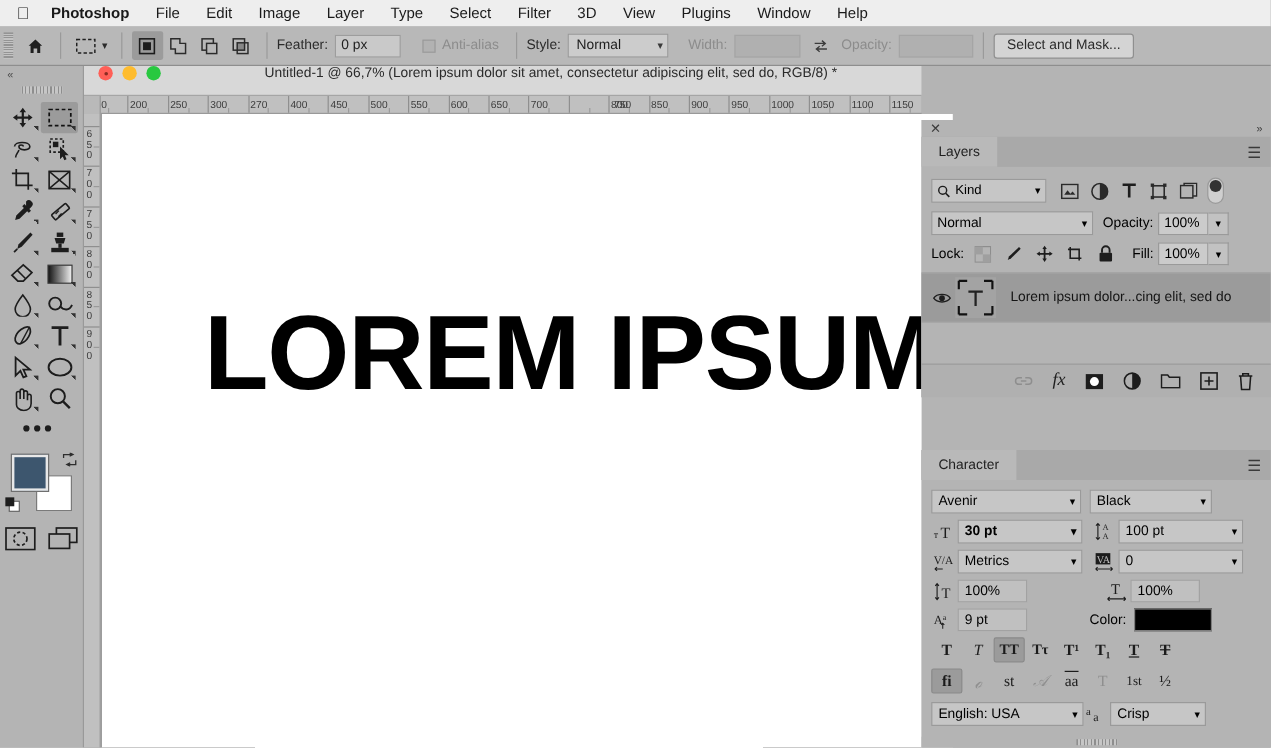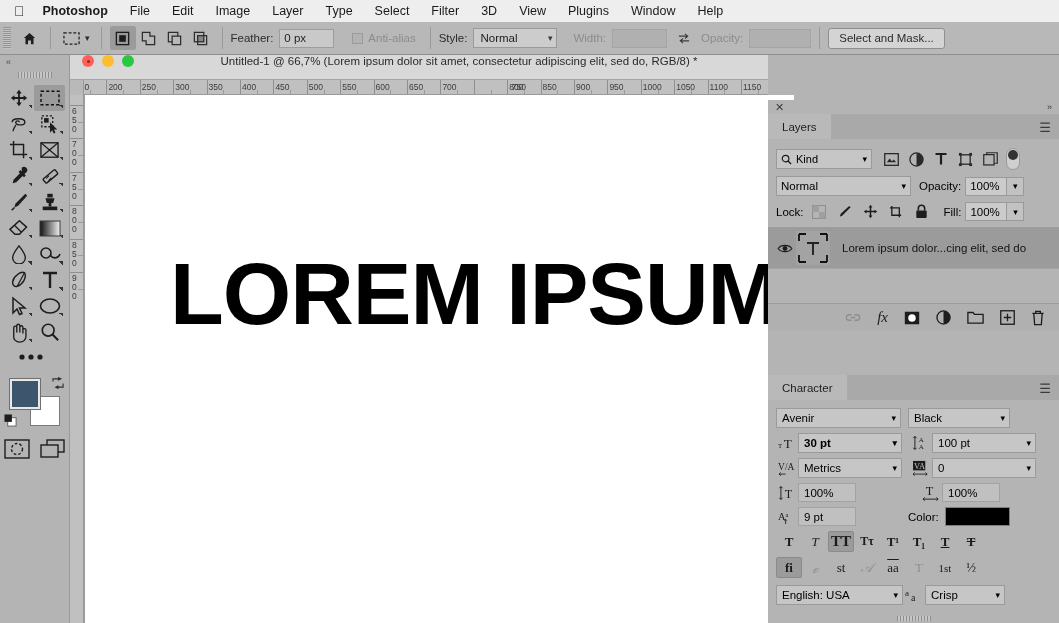--- a/index.html
+++ b/index.html
@@ -477,21 +477,21 @@
         <div class="tickline" style="left: 36.4px;"></div>
         <div class="tick" style="left: 38.4px; top: 2px;">200</div>
         <div class="tickmid" style="left: 53.1px;"></div>
         <div class="tickline" style="left: 69.8px;"></div>
         <div class="tick" style="left: 71.8px; top: 2px; text-align: right;">250</div>
         <div class="tickmid" style="left: 86.5px;"></div>
         <div class="tickline" style="left: 103.2px;"></div>
         <div class="tick" style="left: 105.2px; top: 2px;">300</div>
         <div class="tickmid" style="left: 119.9px;"></div>
         <div class="tickline" style="left: 136.6px;"></div>
-        <div class="tick" style="left: 138.6px; top: 2px;">350</div>
+        <div class="tick" style="left: 138.6px; top: 2px;">270</div>
         <div class="tickmid" style="left: 153.3px;"></div>
         <div class="tickline" style="left: 170px;"></div>
         <div class="tick" style="left: 172px; top: 2px;">400</div>
         <div class="tickmid" style="left: 186.7px;"></div>
         <div class="tickline" style="left: 203.4px;"></div>
         <div class="tick" style="left: 205.4px; top: 2px;">450</div>
         <div class="tickmid" style="left: 220.1px;"></div>
         <div class="tickline" style="left: 236.8px;"></div>
         <div class="tick" style="left: 238.8px; top: 2px;">500</div>
         <div class="tickmid" style="left: 253.5px;"></div>
@@ -831,21 +831,21 @@
               </svg>
           </span>
           <div class="cp-ro" style="width:58px;">9 pt</div>
           <span style="font-size:11.5px;margin-left:52px;">Color:</span>
           <div class="colorswatch" id="charColor" style="margin-left: 6px; background: rgb(0, 0, 0);"></div>
         </div>
 
         <div class="styrow">
           <span class="sty" style="font-weight:bold;font-family:'Liberation Serif',serif;">T</span>
           <span class="sty" style="font-style:italic;font-family:'Liberation Serif',serif;">T</span>
-          <span class="sty active" style="font-weight:bold;font-family:'Liberation Serif',serif;font-size:15px;">TT</span>
+          <span class="sty active" style="font-weight:bold;font-family:'Liberation Serif',serif;font-size:12px;">TT</span>
           <span class="sty" style="font-weight:bold;font-family:'Liberation Serif',serif;font-size:12px;">Tτ</span>
           <span class="sty" style="font-weight:bold;font-family:'Liberation Serif',serif;">T¹</span>
           <span class="sty" style="font-weight:bold;font-family:'Liberation Serif',serif;">T₁</span>
           <span class="sty" style="font-weight:bold;font-family:'Liberation Serif',serif;text-decoration:underline;">T</span>
           <span class="sty" style="font-weight:bold;font-family:'Liberation Serif',serif;text-decoration:line-through;">T</span>
         </div>
 
         <div class="styrow">
           <span class="sty active" style="font-weight:bold;font-family:'Liberation Serif',serif;">fi</span>
           <span class="sty dim" style="font-style:italic;font-family:'Liberation Serif',serif;">ℴ</span>

